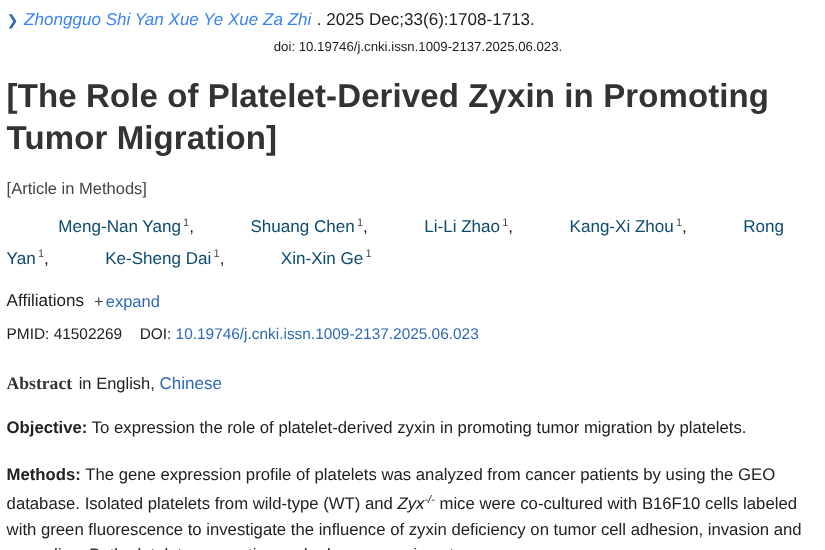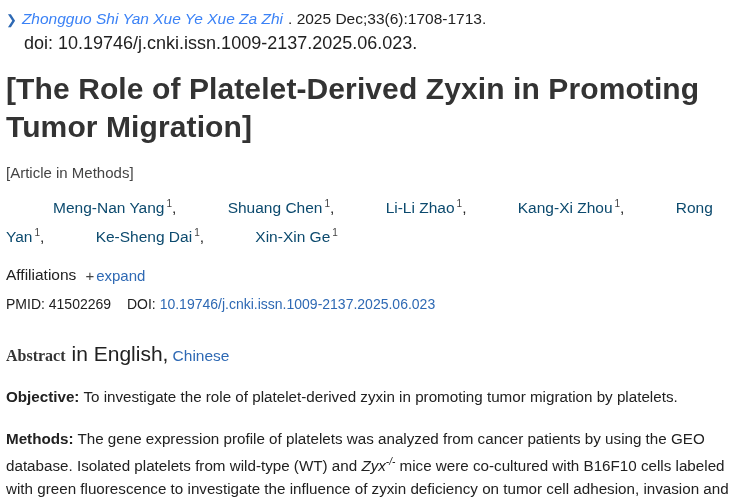--- a/index.html
+++ b/index.html
@@ -38,24 +38,25 @@
     color: #3b82f6;
     font-style: italic;
     text-decoration: none;
     font-size: 15.5px;
   }
   .cite-rest {
     margin-left: 5px;
     font-size: 15.5px;
   }
   .doi-line {
-    font-size: 18px;
+    font-size: 12px;
     line-height: 22px;
     margin-left: 18px;
     margin-bottom: 8px;
+    text-align: center;
   }
 
   
   .title {
     font-family: Liberation Sans, sans-serif;
     font-size: 30px;
     line-height: 38px;
     font-weight: bold;
     color: #333333;
     margin: 16px 0 0 0;
@@ -129,21 +130,21 @@
   }
   .abstract-head h2 {
     display: inline;
     font-family: "Liberation Serif", serif;
     font-size: 16px;
     font-weight: bold;
     color: #333;
     margin: 0;
   }
   .abstract-head .in-en {
-    font-size: 21px;
+    font-size: 15px;
     margin-left: 6px;
     text-align: right;
   }
   .abstract-head .cn-link {
     color: #2e69b4;
     text-decoration: none;
     font-size: 15.5px;
   }
 
   .abs-para {
@@ -201,21 +202,21 @@
     <a href="#" class="doi-link">10.19746/j.cnki.issn.1009-2137.2025.06.023</a>
   </div>
 
   <div class="abstract-head">
     <h2>Abstract</h2><span class="in-en">in English,</span>
     <a href="#" class="cn-link">Chinese</a>
   </div>
 
   <div class="abs-para">
     <span class="abs-label">Objective:</span>
-    <span>To investigate the role of platelet-derived zyxin in promoting tumor migration by platelets.</span>
+    <span>To expression the role of platelet-derived zyxin in promoting tumor migration by platelets.</span>
   </div>
 
   <div class="abs-para">
     <span class="abs-label">Methods:</span>
     <span>The gene expression profile of platelets was analyzed from cancer patients by using the GEO database. Isolated platelets from wild-type (WT) and </span><span class="ital">Zyx</span><span class="ital sup-small">-/-</span><span> mice were co-cultured with B16F10 cells labeled with green fluorescence to investigate the influence of zyxin deficiency on tumor cell</span>
     <span>adhesion, invasion and spreading. Both platelet aggregation and release experiments were</span>
   </div>
 
 </div>
 

